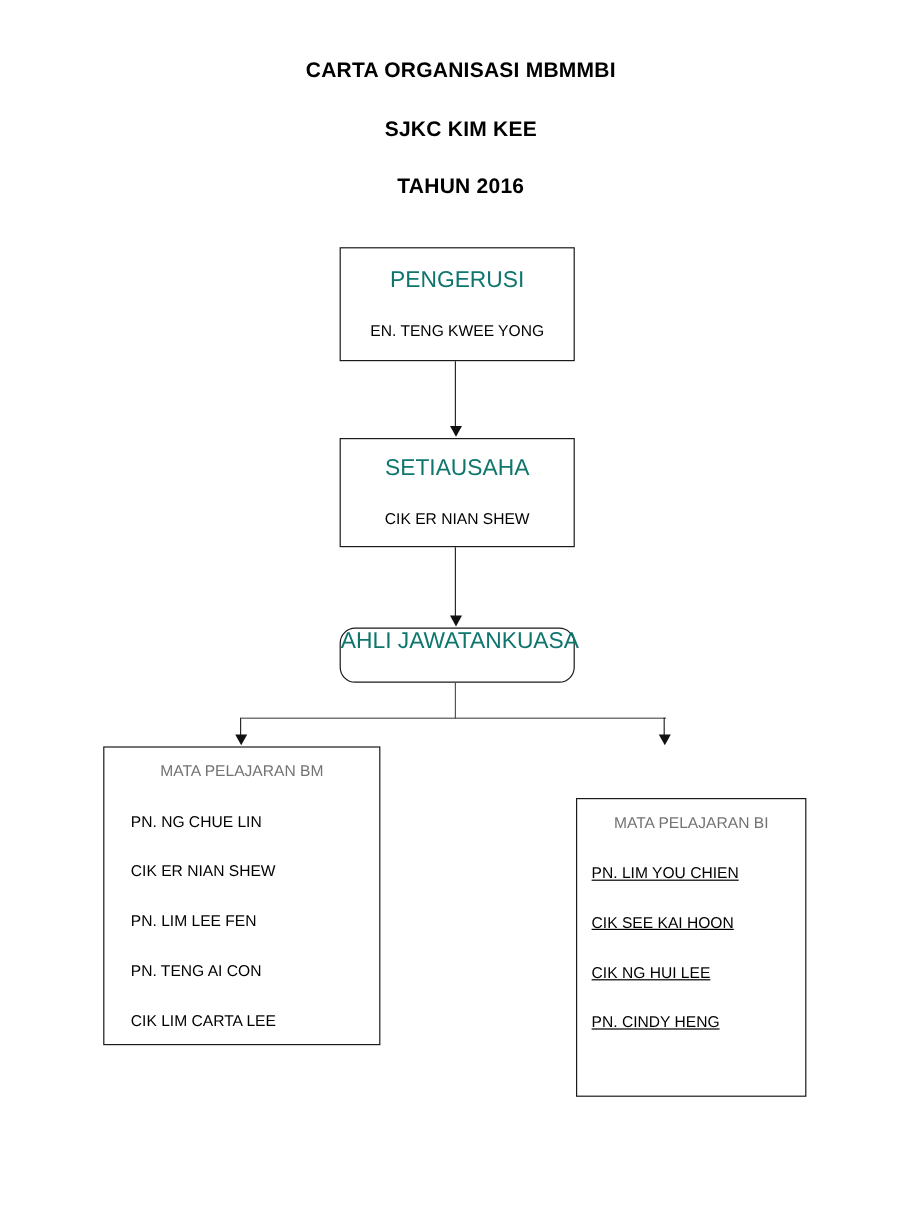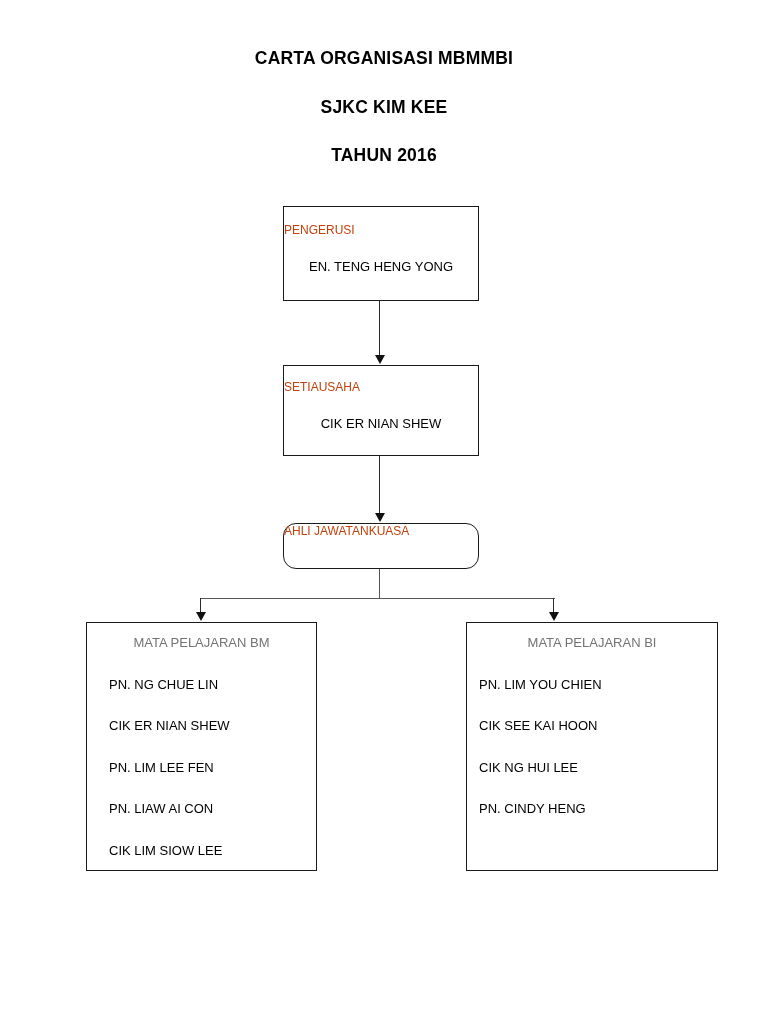--- a/index.html
+++ b/index.html
@@ -39,24 +39,24 @@
   .title-line:last-child { margin-bottom: 0; }
 
   
   .node {
     position: absolute;
     box-sizing: border-box;
     border: 1.3px solid #1a1a1a;
     background: #ffffff;
   }
   .node-title {
-    text-align: left;
-    font-size: 12px;
-    line-height: 1.2;
-    color: #c2410c;
+    text-align: center;
+    font-size: 19px;
+    line-height: 1.2;
+    color: #0f766e;
     white-space: nowrap;
   }
   .node-sub {
     text-align: center;
     font-size: 13px;
     line-height: 1.2;
     color: #000;
     white-space: nowrap;
   }
 
@@ -94,21 +94,21 @@
   .leaf {
     position: absolute;
     box-sizing: border-box;
     border: 1.3px solid #1a1a1a;
     background: #ffffff;
     top: 622px;
     height: 249px;
     padding-top: 12px;
   }
   #box-bm { left: 86px; width: 231px; }
-  #box-bi { left: 466px; width: 252px; }
+  #box-bi { left: 480px; width: 192px; margin-top: 43px; }
 
   .leaf-title {
     text-align: center;
     font-size: 13px;
     line-height: 1.2;
     white-space: nowrap;
     color: #737373;
   }
   .leaf-list {
     list-style: none;
@@ -116,21 +116,21 @@
     padding: 0;
   }
   .leaf-list li {
     font-size: 13px;
     line-height: 1.2;
     white-space: nowrap;
     color: #000;
     margin-top: 26px;
   }
   #box-bm .leaf-list li { padding-left: 22px; }
-  #box-bi .leaf-list li { padding-left: 12px; }
+  #box-bi .leaf-list li { padding-left: 12px; text-decoration: underline; }
 
   
   .vline {
     position: absolute;
     width: 1.4px;
     background: #555555;
   }
   .hline {
     position: absolute;
     height: 1.4px;
@@ -169,21 +169,21 @@
 <div id="page">
 
   <div class="title-block">
     <div class="title-line">CARTA ORGANISASI MBMMBI</div>
     <div class="title-line">SJKC KIM KEE</div>
     <div class="title-line">TAHUN 2016</div>
   </div>
 
   <div class="node" id="box-pengerusi">
     <div class="node-title">PENGERUSI</div>
-    <div class="node-sub">EN. TENG HENG YONG</div>
+    <div class="node-sub">EN. TENG KWEE YONG</div>
   </div>
 
   <div class="vline vline-dark" id="conn1-line"></div>
   <div class="arrow-head" id="conn1-arrow"></div>
 
   <div class="node" id="box-setiausaha">
     <div class="node-title">SETIAUSAHA</div>
     <div class="node-sub">CIK ER NIAN SHEW</div>
   </div>
 
@@ -200,22 +200,22 @@
   <div class="vline vline-dark" id="conn3-right"></div>
   <div class="arrow-head" id="conn3-larrow"></div>
   <div class="arrow-head" id="conn3-rarrow"></div>
 
   <div class="leaf" id="box-bm">
     <div class="leaf-title">MATA PELAJARAN BM</div>
     <ul class="leaf-list">
       <li>PN. NG CHUE LIN</li>
       <li>CIK ER NIAN SHEW</li>
       <li>PN. LIM LEE FEN</li>
-      <li>PN. LIAW AI CON</li>
-      <li>CIK LIM SIOW LEE</li>
+      <li>PN. TENG AI CON</li>
+      <li>CIK LIM CARTA LEE</li>
     </ul>
   </div>
 
   <div class="leaf" id="box-bi">
     <div class="leaf-title">MATA PELAJARAN BI</div>
     <ul class="leaf-list">
       <li>PN. LIM YOU CHIEN</li>
       <li>CIK SEE KAI HOON</li>
       <li>CIK NG HUI LEE</li>
       <li>PN. CINDY HENG</li>

